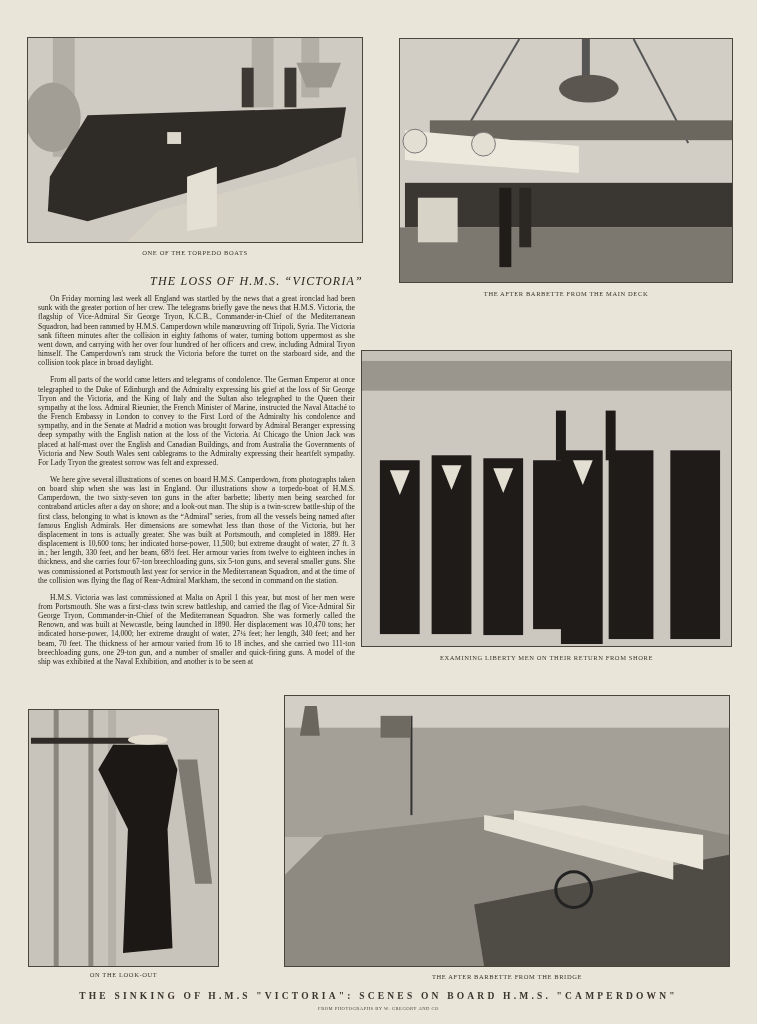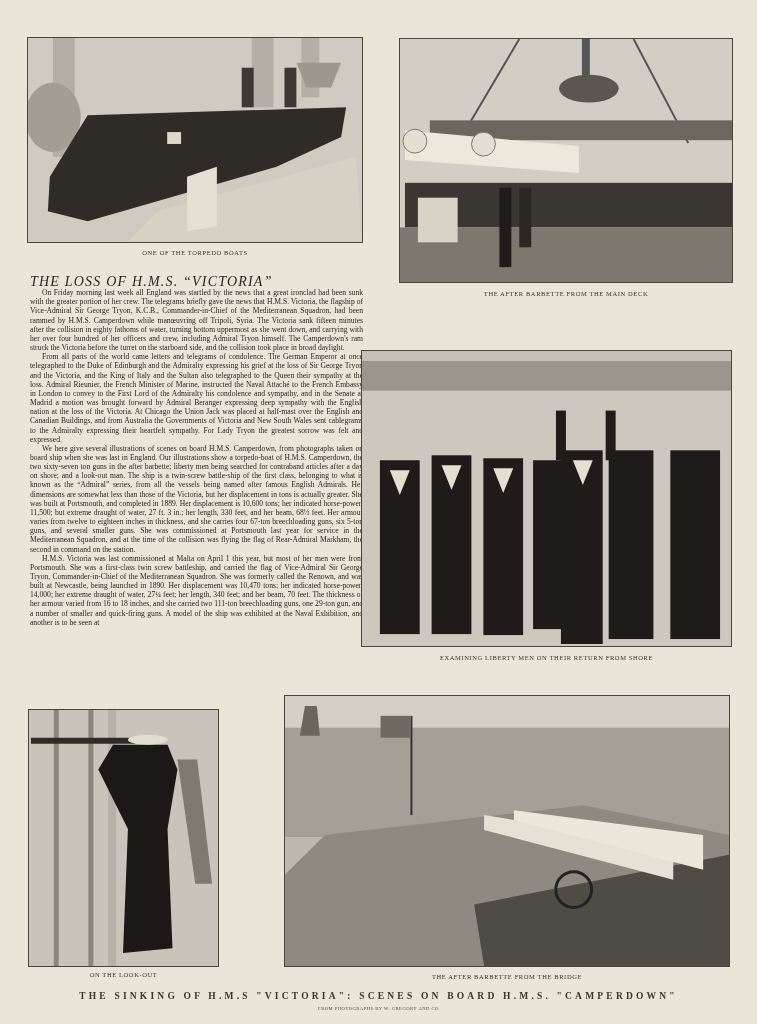--- a/index.html
+++ b/index.html
@@ -2,22 +2,22 @@
 <html><head>
 <meta charset="utf-8">
 <style>
   html, body { margin:0; padding:0; }
   body { width:757px; height:1024px; background:#e9e5d8; position:relative; overflow:hidden;
          font-family:"Liberation Serif","DejaVu Serif",serif; color:#2a2620; }
   .photo { position:absolute; border:1px solid #4a453d; box-sizing:border-box; overflow:hidden;
            background:linear-gradient(180deg,#c9c5bb 0%,#a9a59c 45%,#6e6a62 100%); }
   .caption { position:absolute; font-size:6.5px; letter-spacing:0.6px; text-align:center; color:#3a352e; text-transform:uppercase; }
   .article { position:absolute; left:30px; top:277px; width:333px; font-size:7.6px; line-height:9.15px; text-align:justify; }
-  .article h2 { font-style:italic; font-weight:normal; text-align:left; font-size:14px; letter-spacing:1.2px; margin:0 0 2px 0; }
-  .article p { margin:0; text-indent:12px; }
+  .article h2 { font-style:italic; font-weight:normal; text-align:right; font-size:12px; letter-spacing:1.2px; margin:0 0 2px 0; }
+  .article p { margin:8px; text-indent:12px; }
   .title { position:absolute; left:0; width:757px; top:991px; text-align:center; font-size:9.5px; letter-spacing:3.2px; font-weight:bold; color:#3a352e; }
   .credit { position:absolute; left:0; width:757px; top:1006px; text-align:center; font-size:4.6px; letter-spacing:0.5px; color:#4a453d; }
   svg { display:block; width:100%; height:100%; }
 </style>
 </head>
 <body>
 
 <div class="photo" style="left:27px;top:37px;width:336px;height:206px;">
   <svg viewBox="0 0 336 206" preserveAspectRatio="none">
     <rect width="336" height="206" fill="#cfcbc2"></rect>

